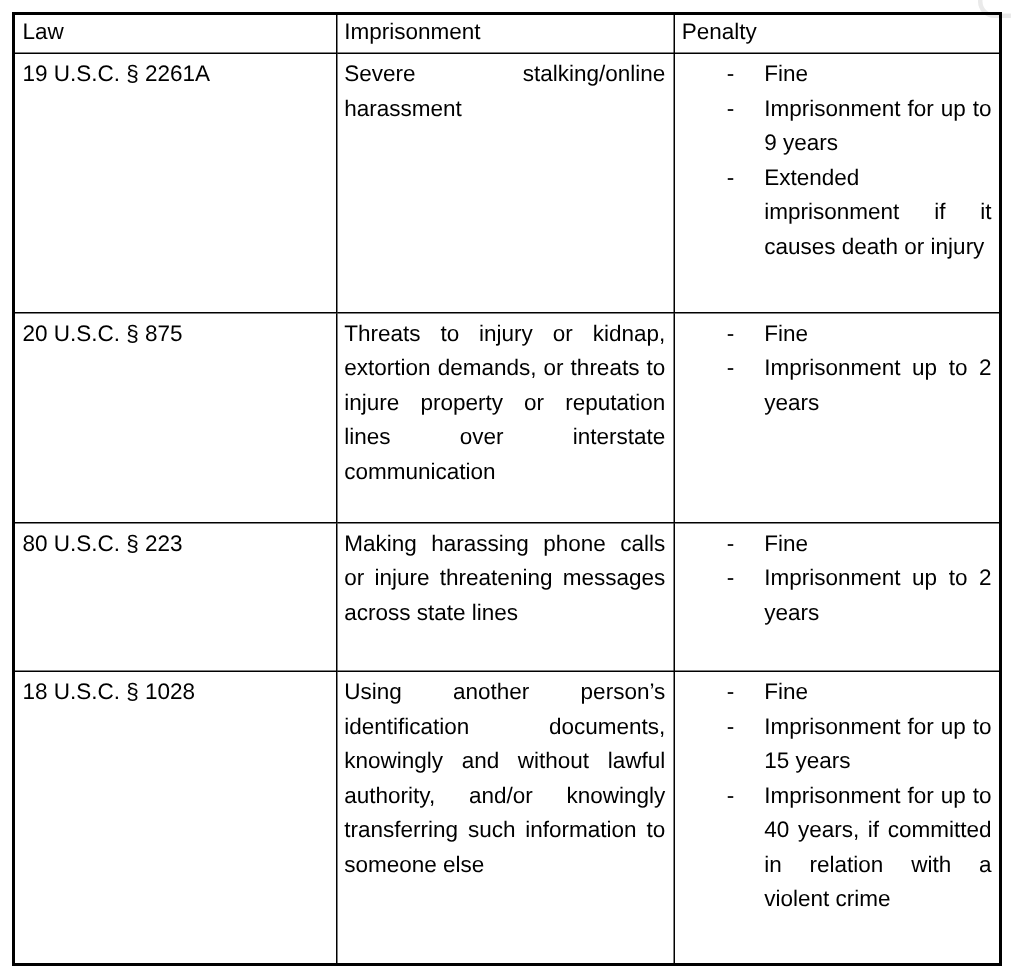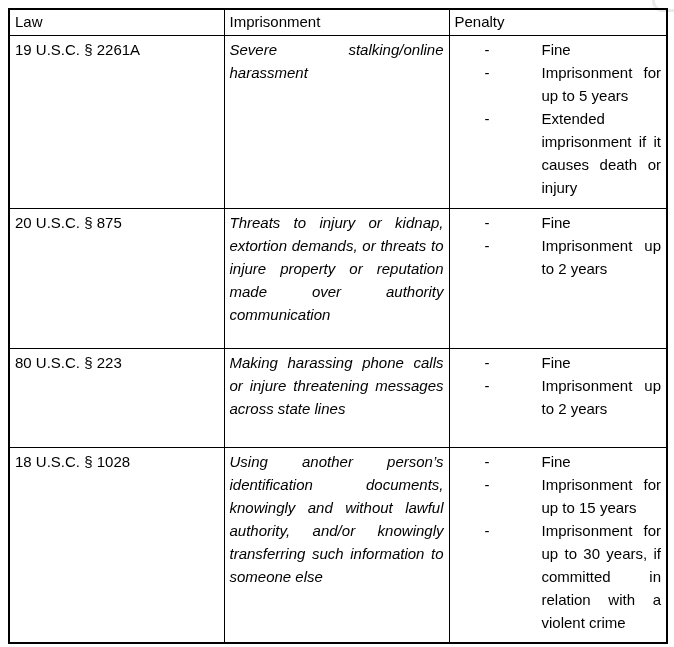--- a/index.html
+++ b/index.html
@@ -63,38 +63,36 @@
   th { padding-top: 0px; }
   tbody tr:nth-child(1) { height: 173px; }
   tbody tr:nth-child(2) { height: 140px; }
   tbody tr:nth-child(3) { height: 99px; }
   tbody tr:nth-child(4) { height: 195px; }
   .desc-cell span {
     display: block;
     text-align: justify;
     text-align-last: left;
     text-justify: inter-word;
-    font-style: italic;
   }
   .penalty-list { display: block; }
   .penalty-item {
     position: relative;
     padding-left: 55px;
   }
   .penalty-item .dash {
     position: absolute;
     left: 30px;
     top: 0;
   }
   .penalty-item .penalty-text {
     display: block;
     text-align: justify;
     text-align-last: left;
     text-justify: inter-word;
-    margin-left: 32px;
   }
 </style>
 </head>
 <body>
 
 <div class="page">
   <div class="corner-artifact"></div>
 
   <table class="law-table">
     <colgroup>
@@ -119,37 +117,37 @@
     </td>
     <td class="penalty-cell">
       <div class="penalty-list">
   <div class="penalty-item">
     <span class="dash">-</span>
     <span class="penalty-text">Fine</span>
   </div>
 
   <div class="penalty-item">
     <span class="dash">-</span>
-    <span class="penalty-text">Imprisonment for up to 5 years</span>
+    <span class="penalty-text">Imprisonment for up to 9 years</span>
   </div>
 
   <div class="penalty-item">
     <span class="dash">-</span>
     <span class="penalty-text">Extended imprisonment if it causes death or injury</span>
   </div>
 </div>
     </td>
   </tr>
 
   <tr class="data-row">
     <td class="law-cell">
       <span class="bindable-law">20 U.S.C. § 875</span>
     </td>
     <td class="desc-cell">
-      <span class="bindable-desc">Threats to injury or kidnap, extortion demands, or threats to injure property or reputation made over authority communication</span>
+      <span class="bindable-desc">Threats to injury or kidnap, extortion demands, or threats to injure property or reputation lines over interstate communication</span>
     </td>
     <td class="penalty-cell">
       <div class="penalty-list">
   <div class="penalty-item">
     <span class="dash">-</span>
     <span class="penalty-text">Fine</span>
   </div>
 
   <div class="penalty-item">
     <span class="dash">-</span>
@@ -195,20 +193,20 @@
     <span class="penalty-text">Fine</span>
   </div>
 
   <div class="penalty-item">
     <span class="dash">-</span>
     <span class="penalty-text">Imprisonment for up to 15 years</span>
   </div>
 
   <div class="penalty-item">
     <span class="dash">-</span>
-    <span class="penalty-text">Imprisonment for up to 30 years, if committed in relation with a violent crime</span>
+    <span class="penalty-text">Imprisonment for up to 40 years, if committed in relation with a violent crime</span>
   </div>
 </div>
     </td>
   </tr>
 </tbody>
   </table>
 </div>
 
 </body></html>

